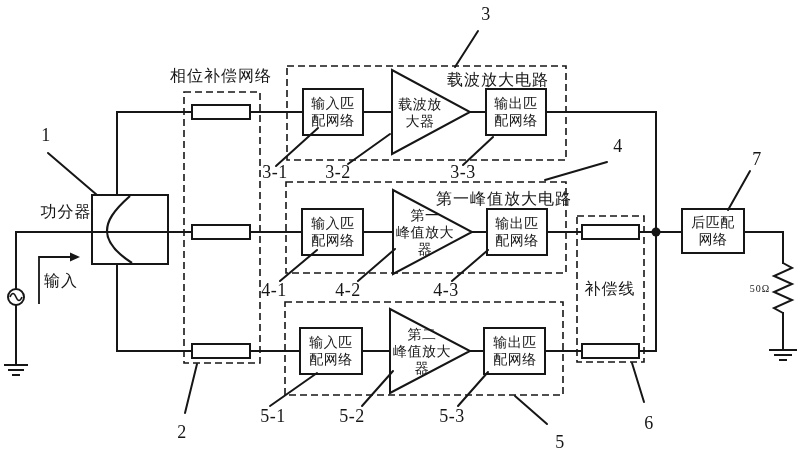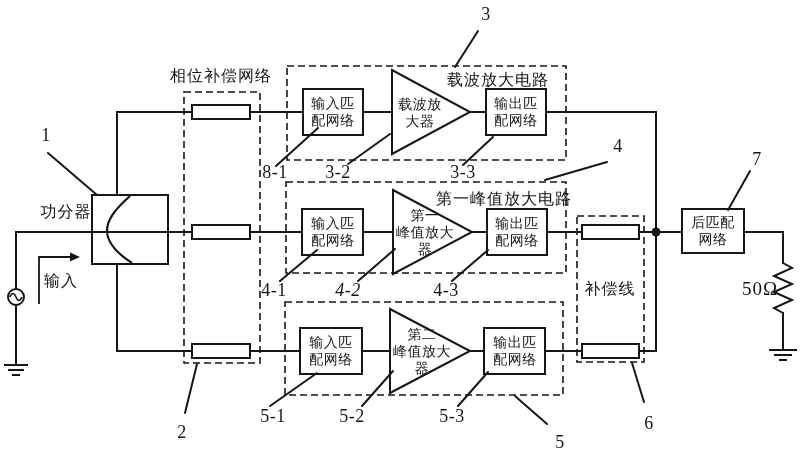--- a/index.html
+++ b/index.html
@@ -137,21 +137,21 @@
       <line x1="458" y1="406" x2="488" y2="372"></line>
     </g>
 
     <circle cx="656" cy="232" r="4.5" fill="#161616"></circle>
   </svg>
 
   <div class="lbl cn" style="left:221px;top:76px;">相位补偿网络</div>
   <div class="lbl cn" style="left:66px;top:212px;">功分器</div>
   <div class="lbl cn" style="left:61px;top:281px;">输入</div>
   <div class="lbl cn" style="left:610px;top:289px;text-align:right;">补偿线</div>
-  <div class="lbl cn" style="left:760px;top:289px;font-size:19px;">50Ω</div>
+  <div class="lbl cn" style="left:760px;top:289px;font-size:10px;">50Ω</div>
   <div class="lbl cnsm" style="left:713px;top:231px;">后匹配
 网络</div>
 
   <div class="lbl cn" style="left:498px;top:80px;">载波放大电路</div>
   <div class="lbl cnsm" style="left:333px;top:112px;">输入匹
 配网络</div>
   <div class="lbl cnsm" style="left:420px;top:113px;">载波放
 大器</div>
   <div class="lbl cnsm" style="left:516px;top:112px;">输出匹
 配网络</div>
@@ -174,23 +174,23 @@
 配网络</div>
 
   <div class="lbl num" style="left:46px;top:135px;">1</div>
   <div class="lbl num" style="left:182px;top:432px;">2</div>
   <div class="lbl num" style="left:486px;top:14px;">3</div>
   <div class="lbl num" style="left:618px;top:146px;">4</div>
   <div class="lbl num" style="left:560px;top:442px;">5</div>
   <div class="lbl num" style="left:649px;top:423px;">6</div>
   <div class="lbl num" style="left:757px;top:159px;">7</div>
 
-  <div class="lbl num" style="left:275px;top:172px;">8-1</div>
+  <div class="lbl num" style="left:275px;top:172px;">3-1</div>
   <div class="lbl num" style="left:338px;top:172px;">3-2</div>
   <div class="lbl num" style="left:463px;top:172px;">3-3</div>
   <div class="lbl num" style="left:274px;top:290px;">4-1</div>
-  <div class="lbl num" style="left:348px;top:290px;font-style:italic;">4-2</div>
+  <div class="lbl num" style="left:348px;top:290px;">4-2</div>
   <div class="lbl num" style="left:446px;top:290px;">4-3</div>
   <div class="lbl num" style="left:273px;top:416px;">5-1</div>
   <div class="lbl num" style="left:352px;top:416px;">5-2</div>
   <div class="lbl num" style="left:452px;top:416px;text-align:center;">5-3</div>
 
 </div>
 
 </body></html>

